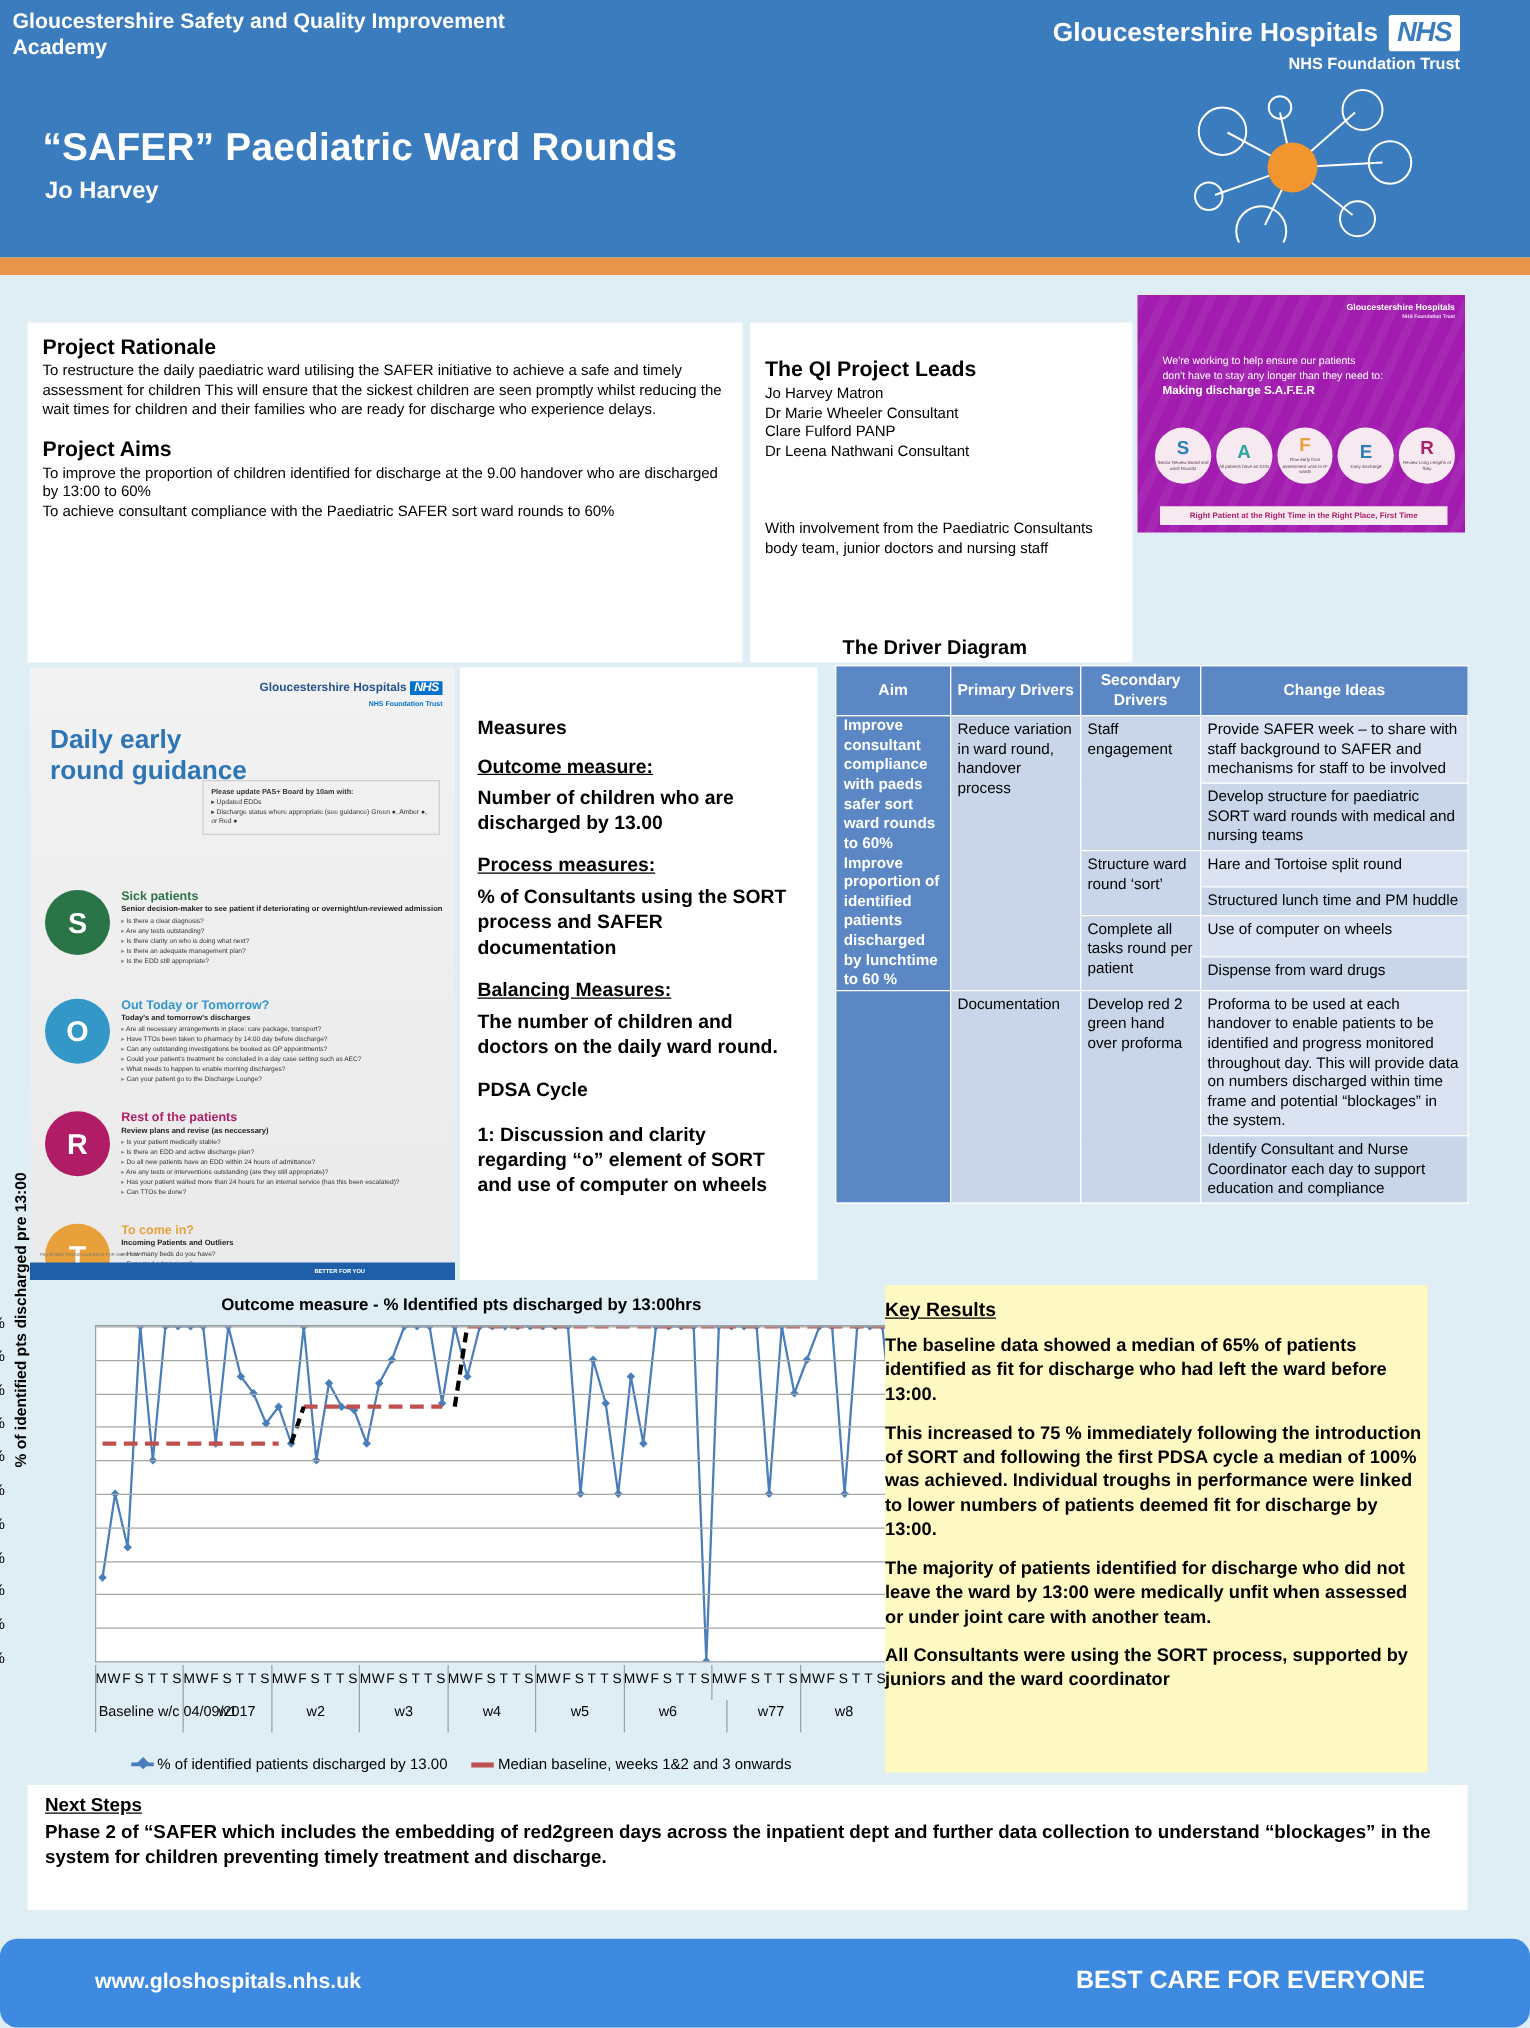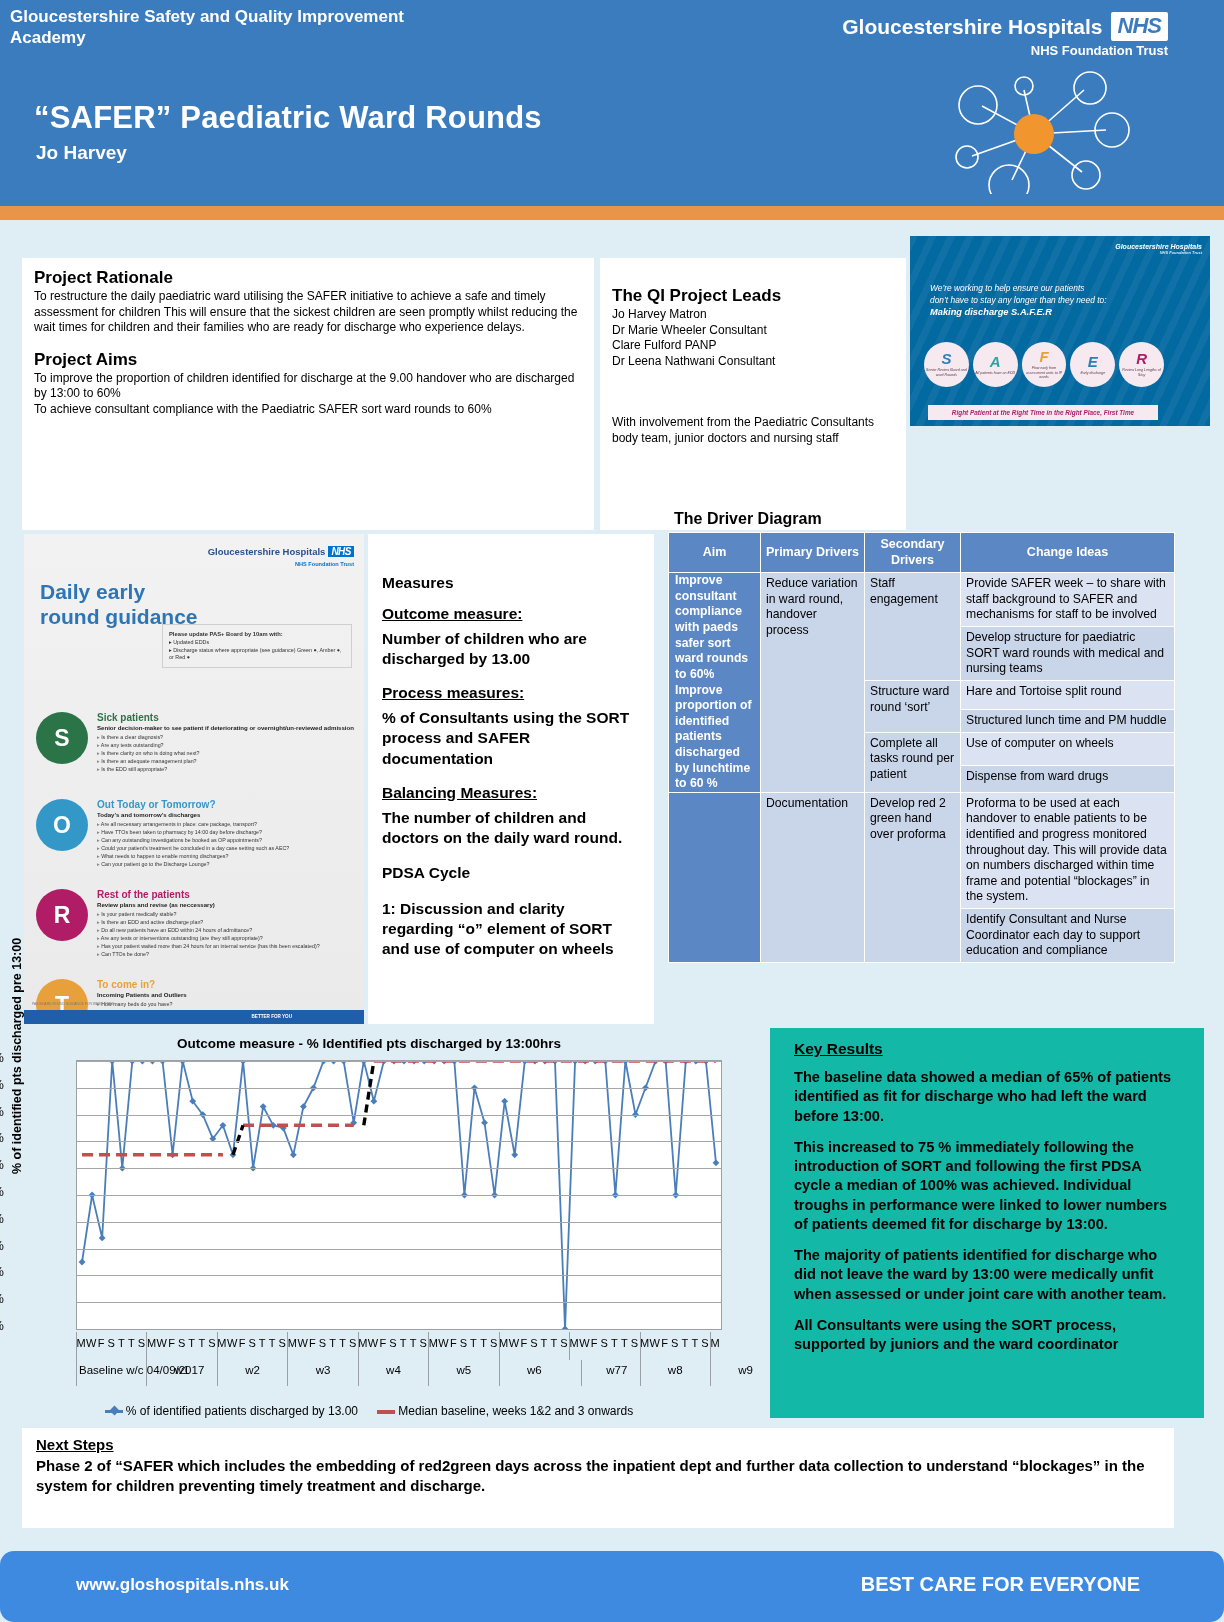--- a/index.html
+++ b/index.html
@@ -47,22 +47,22 @@
   .leads-box{
     position:absolute;left:600px;top:258px;width:306px;height:272px;
     background:#ffffff;padding:28px 10px 10px 12px;box-sizing:border-box;
   }
   .h-bold{font-size:17px;font-weight:bold;color:#000;margin:0 0 1px 0;}
   .body-txt{font-size:12px;color:#000;line-height:1.30;margin:0;}
   .gap{height:14px;}
 
   
   .safer-img{
-    position:absolute;left:910px;top:236px;width:300px;height:190px;
-    background:#0369a1;overflow:hidden;font-style:italic;
+    position:absolute;left:910px;top:236px;width:262px;height:190px;
+    background:#a21caf;overflow:hidden;
   }
   .safer-img .stripes{
     position:absolute;inset:0;
     background:repeating-linear-gradient(115deg,rgba(255,255,255,.055) 0 7px,rgba(255,255,255,0) 7px 17px);
   }
   .safer-logo{position:absolute;right:8px;top:7px;text-align:right;color:#fff;}
   .safer-logo .n1{font-size:7px;font-weight:bold;}
   .safer-logo .n2{font-size:4px;font-weight:bold;opacity:.85;}
   .safer-head{position:absolute;left:20px;top:46px;color:#fff;font-size:8.4px;line-height:1.45;}
   .safer-head b{font-size:9.3px;}
@@ -155,22 +155,22 @@
   .weekrow{position:absolute;left:68px;top:336px;width:646px;height:26px;}
   .wk{position:absolute;font-size:11.5px;color:#000;text-align:center;border-left:1px solid #9aa0a6;height:26px;box-sizing:border-box;padding-top:4px;}
   .wsep{position:absolute;top:0;width:1px;height:28px;background:#9aa0a6;}
   .legend{position:absolute;left:0;top:380px;width:722px;text-align:center;font-size:12px;color:#000;}
   .lg-mark{display:inline-block;width:18px;height:3px;background:#4a7ebb;vertical-align:middle;margin-right:3px;position:relative;}
   .lg-mark::after{content:"";position:absolute;left:6px;top:-3px;width:7px;height:7px;background:#4a7ebb;transform:rotate(45deg);}
   .lg-mark2{display:inline-block;width:18px;height:4px;background:#c0504d;vertical-align:middle;margin:0 3px 0 16px;}
 
   
   .key-box{
-    position:absolute;left:770px;top:1028px;width:434px;height:390px;
-    background:#14b8a6;padding:12px 24px;box-sizing:border-box;
+    position:absolute;left:708px;top:1028px;width:434px;height:390px;
+    background:#fef9c3;padding:12px 0;box-sizing:border-box;
   }
   .k-h{font-size:15.5px;font-weight:bold;text-decoration:underline;margin-bottom:10px;}
   .k-p{font-size:14.6px;font-weight:bold;line-height:1.32;margin-bottom:12px;}
 
   
   .next-box{
     position:absolute;left:22px;top:1428px;width:1152px;height:100px;
     background:#ffffff;padding:8px 14px;box-sizing:border-box;
   }
   .n-h{font-size:15px;font-weight:bold;text-decoration:underline;margin-bottom:3px;}

